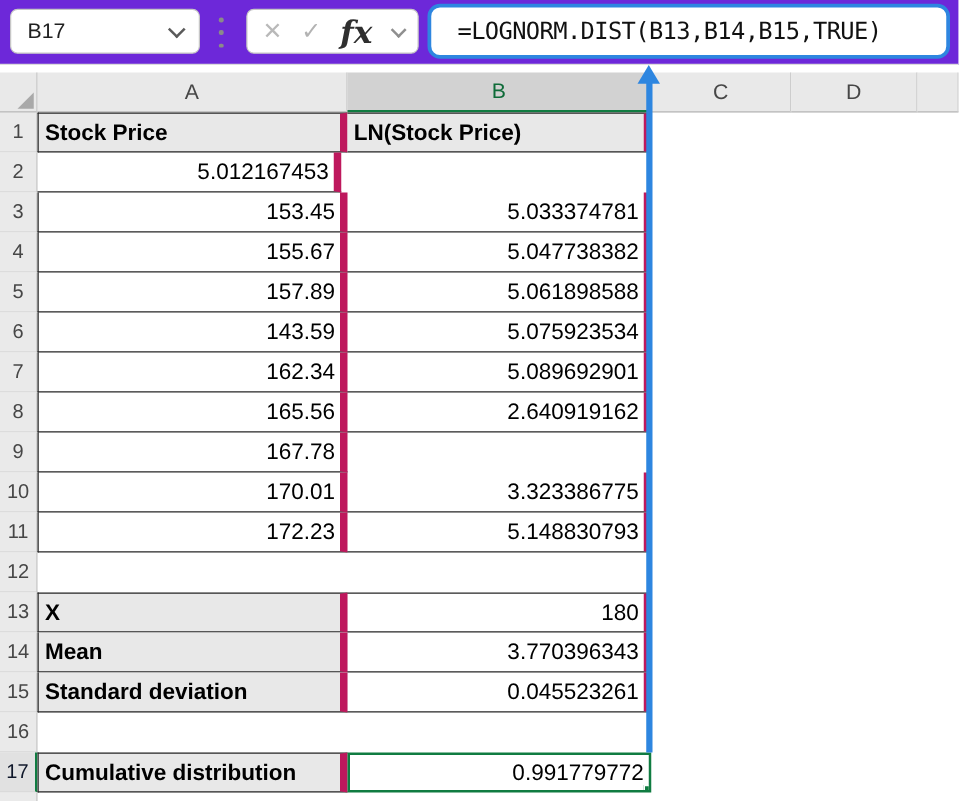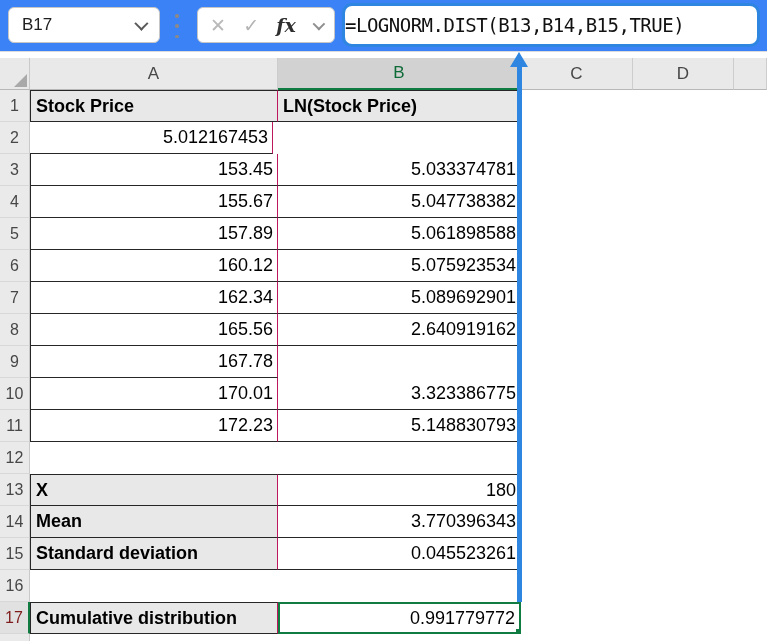--- a/index.html
+++ b/index.html
@@ -5,21 +5,21 @@
   html,body { margin:0; padding:0; background:#fff; }
   .screen {
     position:relative; width:767px; height:641px; overflow:hidden;
     background:#fff; font-family:"Liberation Sans", sans-serif;
     -webkit-font-smoothing:antialiased;
   }
 
   
   .fbar {
     position:absolute; top:0; left:0; width:767px; height:52px;
-    background:#3b82f6; border-bottom:1px solid #dcdcdc; box-sizing:border-box;
+    background:#6d28d9; border-bottom:1px solid #dcdcdc; box-sizing:border-box;
   }
   .namebox {
     position:absolute; left:8px; top:7px; width:152px; height:36px;
     background:#fff; border:1px solid #c6c6c6; border-radius:6px;
     box-sizing:border-box; display:flex; align-items:center;
     font-size:17px; color:#202020; cursor:default;
   }
   .namebox .nb-text { padding-left:13px; flex:1; }
   .chev {
     display:inline-block; width:8px; height:8px;
@@ -32,27 +32,27 @@
   }
   .kebab i { width:3.5px; height:3.5px; border-radius:50%; background:#8a8a8a; }
   .fxgroup {
     position:absolute; left:197px; top:7px; width:138px; height:36px;
     background:#fff; border:1px solid #c6c6c6; border-radius:6px;
     box-sizing:border-box; display:flex; align-items:center;
     justify-content:space-between; padding:0 12px;
   }
   .icon-x { color:#b9b9b9; font-size:19px; line-height:1; }
   .icon-check { color:#b3b3b3; font-size:19px; line-height:1; }
-  .fx-label { font-family:"DejaVu Serif", serif; font-style:italic; font-weight:600; font-size:19px; color:#2f2f2f; }
+  .fx-label { font-family:"DejaVu Serif", serif; font-style:italic; font-weight:600; font-size:25px; color:#2f2f2f; }
   .fxgroup .chev { margin-right:0; border-color:#8f8f8f; width:7px; height:7px; }
   .formula-box {
     position:absolute; left:342px; top:3px; width:418px; height:44px;
     background:#fff; border:3.5px solid var(--blue,#2e86e0); border-radius:10px;
     box-sizing:border-box; display:flex; align-items:center;
-    overflow:hidden;
+    padding-left:21px; overflow:hidden;
   }
   .formula-text {
     font-family:"DejaVu Sans Mono", monospace; font-size:19px;
     color:#111; white-space:nowrap; letter-spacing:-0.5px;
   }
 
   
   .grid { position:absolute; top:58px; left:0; width:767px; }
   .colheads { display:flex; height:32px; }
   .corner {
@@ -76,38 +76,38 @@
   }
   .row { display:flex; height:32px; background:#fff; }
   .row.sliver { height:7px; }
   .rowhead {
     width:30px; box-sizing:border-box; background:#eaeaea; color:#474747;
     border-right:1px solid #c9c9c9; border-bottom:1px solid #d8d8d8;
     display:flex; align-items:center; justify-content:center;
     font-size:16px; flex:none; cursor:default;
   }
   .rowhead.selr {
-    color:#7f1d1d; background:#e1e1e1;
+    color:#0f172a; background:#e1e1e1;
     border-right:2.5px solid var(--green,#107c41);
   }
   .row.sliver .rowhead { border-bottom:none; }
   .cell {
     box-sizing:border-box; height:32px; display:flex; align-items:center;
     overflow:hidden; white-space:nowrap; flex:none; cursor:cell;
   }
   .cell.a { width:248px; }
   .cell.b { width:243px; }
   .cell.label {
     background:#e8e8e8; font-weight:700; font-size:18px; color:#000;
     padding-left:5px;
   }
   .cell.num {
     justify-content:flex-end; padding-right:4px; font-size:18px; color:#000;
   }
-  .cell.bordered { border-right:1px solid #be185d; border-bottom:1px solid #262626;text-align:center; }
+  .cell.bordered { border-right:6px solid #be185d; border-bottom:1px solid #262626;text-align:center; }
   .cell.a.bordered { border-left:1px solid #262626; }
   .cell.bt { border-top:1px solid #262626; }
   .cell.selcell {
     border:2.5px solid var(--green,#107c41); position:relative; z-index:3;
   }
   .cell.selcell::after {
     content:""; position:absolute; right:-4px; bottom:-4px;
     width:8px; height:8px; background:var(--green,#107c41);
     border:1.5px solid #fff; box-sizing:border-box;
   }
@@ -180,21 +180,21 @@
           <div class="cell a num bordered">155.67</div>
           <div class="cell b num bordered">5.047738382</div>
         </div>
         <div class="row">
           <div class="rowhead">5</div>
           <div class="cell a num bordered">157.89</div>
           <div class="cell b num bordered">5.061898588</div>
         </div>
         <div class="row">
           <div class="rowhead">6</div>
-          <div class="cell a num bordered">160.12</div>
+          <div class="cell a num bordered">143.59</div>
           <div class="cell b num bordered">5.075923534</div>
         </div>
         <div class="row">
           <div class="rowhead">7</div>
           <div class="cell a num bordered">162.34</div>
           <div class="cell b num bordered">5.089692901</div>
         </div>
         <div class="row">
           <div class="rowhead">8</div>
           <div class="cell a num bordered">165.56</div>

